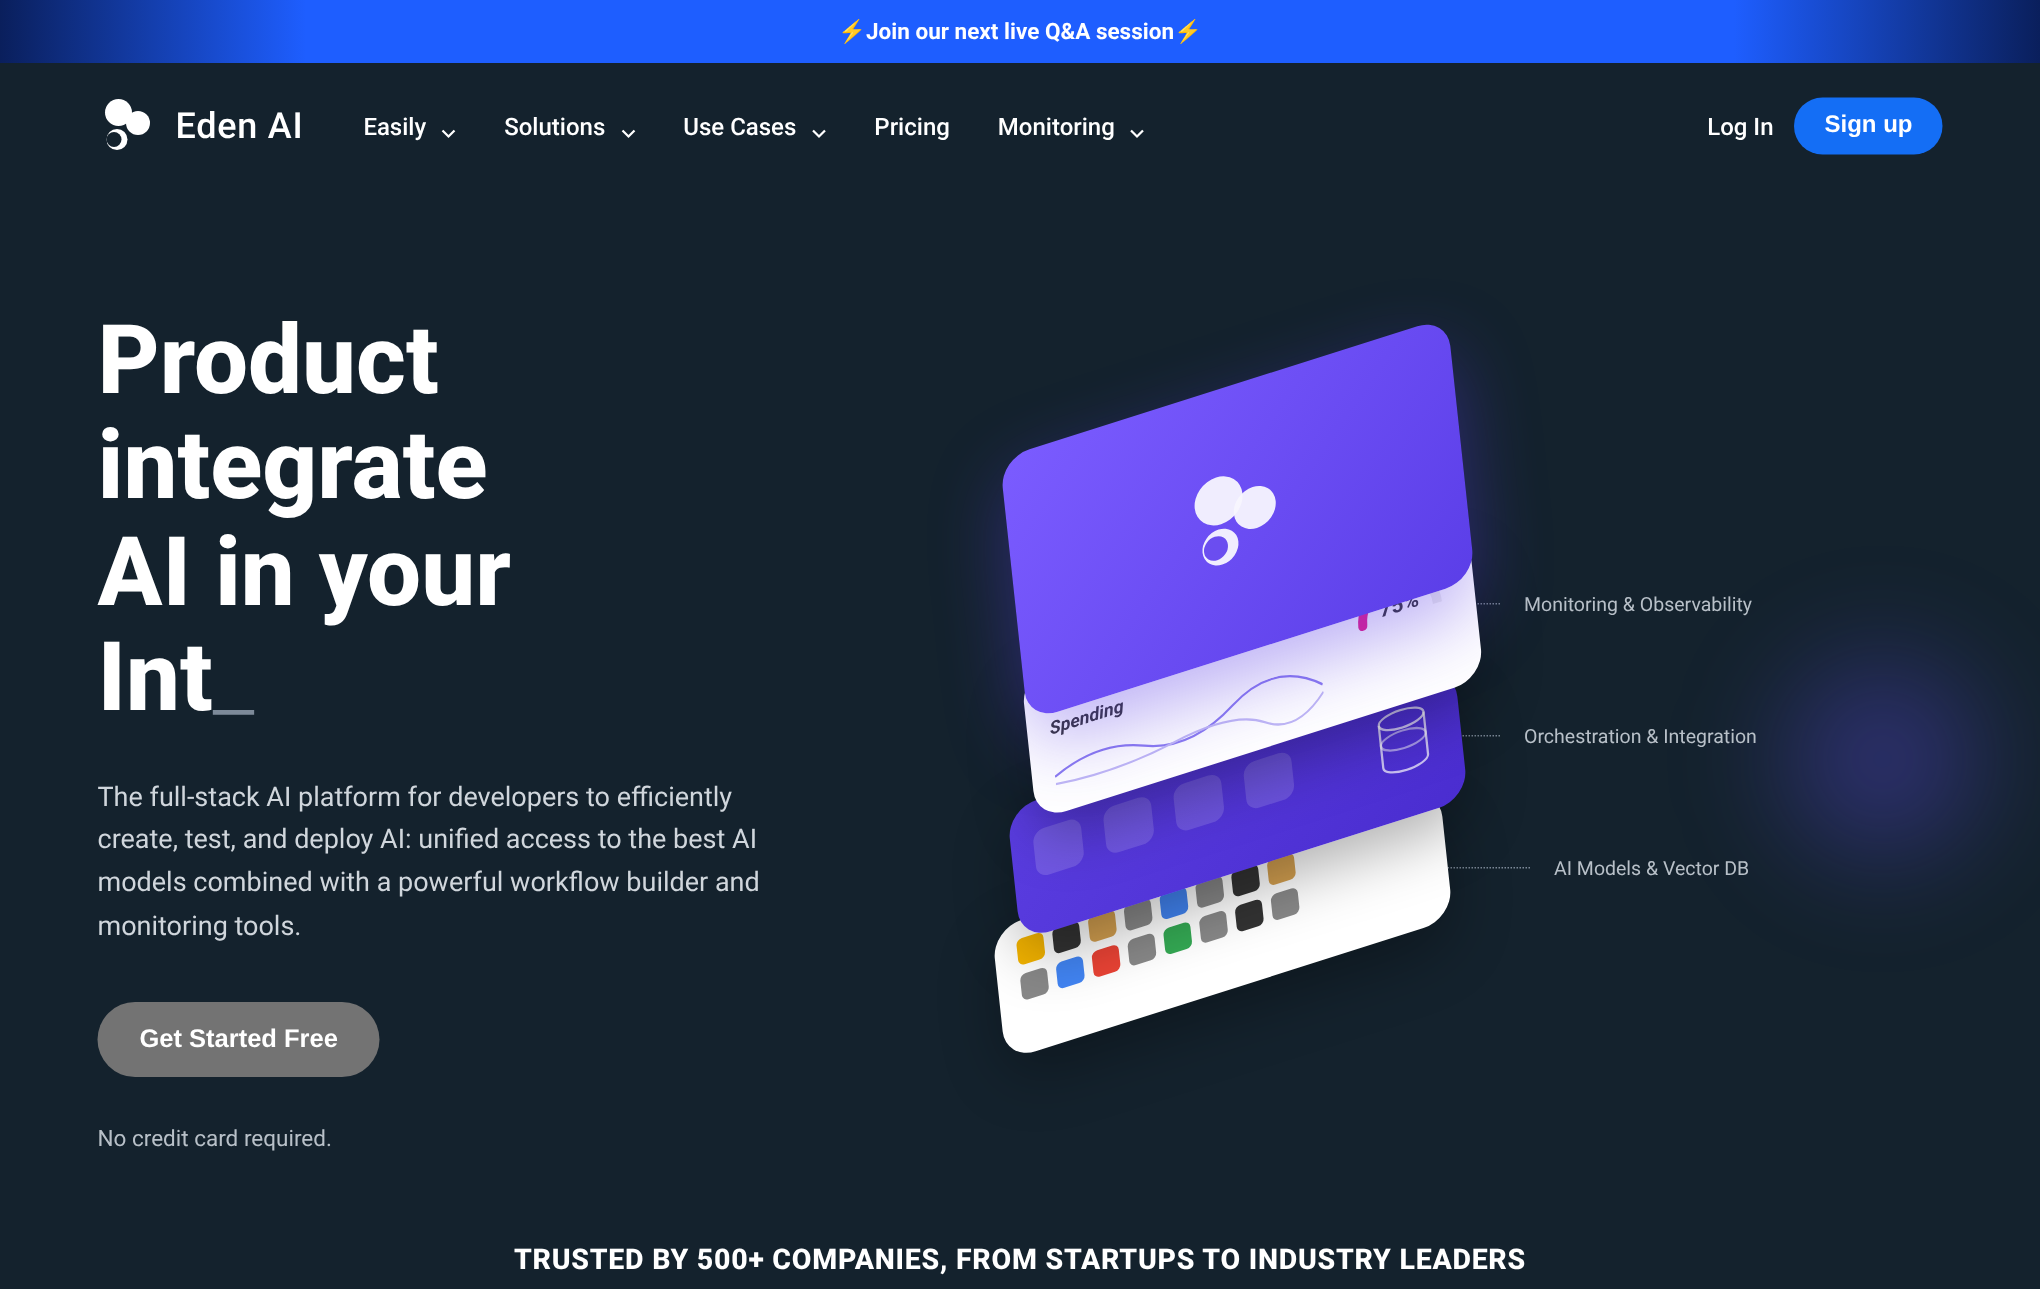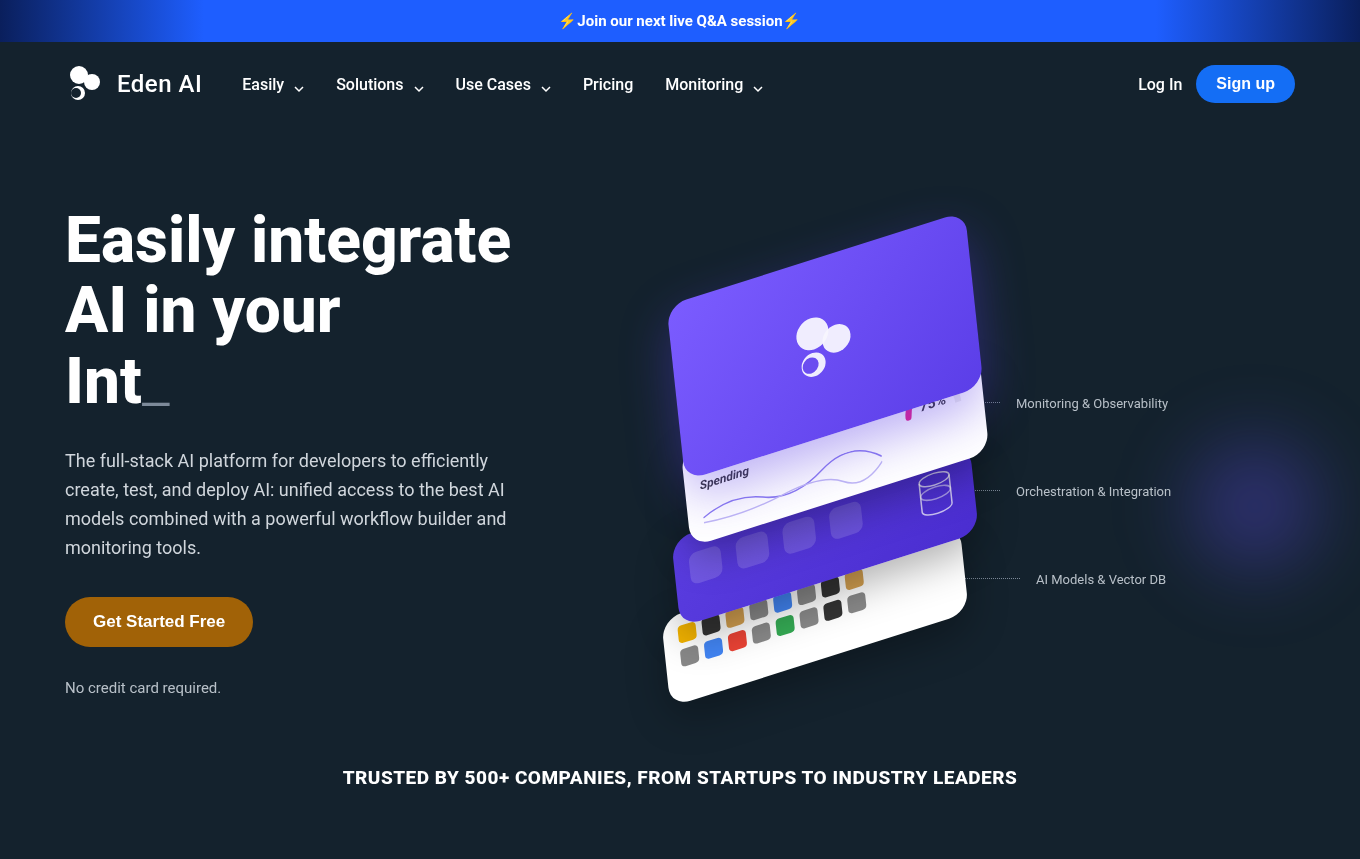--- a/index.html
+++ b/index.html
@@ -130,21 +130,21 @@
     
     .hero-description {
       font-size: 18px;
       line-height: 1.6;
       color: #d0d6dc;
       margin-bottom: 35px;
       max-width: 460px;
     }
     
     .cta-button {
-      background: #a16207;
+      background: #737373;
       color: #ffffff;
       border: none;
       padding: 15px 28px;
       border-radius: 25px;
       font-size: 17px;
       font-weight: 700;
       cursor: pointer;
     }
     
     .no-credit {
@@ -433,21 +433,21 @@
 
   <div class="nav-right">
     <span class="login-link">Log In</span>
     <button class="signup-btn">Sign up</button>
   </div>
 </header>
 
 <section class="hero-section">
   <div class="hero-left">
     <h1 class="hero-title">
-      <span>Easily integrate</span><br>
+      <span>Product integrate</span><br>
       <span>AI in your</span><br>
       <span>Int</span><span class="typed-cursor">_</span>
     </h1>
     <p class="hero-description">The full-stack AI platform for developers to efficiently create, test, and deploy AI: unified access to the best AI models combined with a powerful workflow builder and monitoring tools.</p>
     <button class="cta-button">Get Started Free</button>
     <p class="no-credit">No credit card required.</p>
   </div>
 
   <div class="hero-right">
     <div class="glow"></div>

